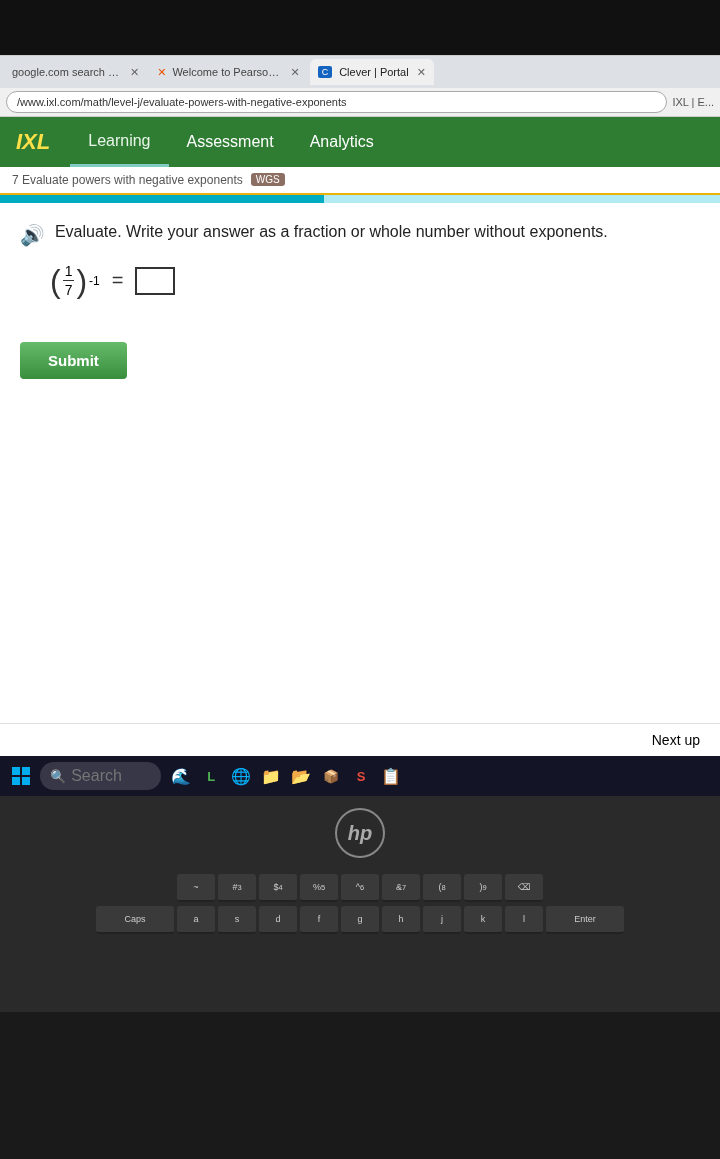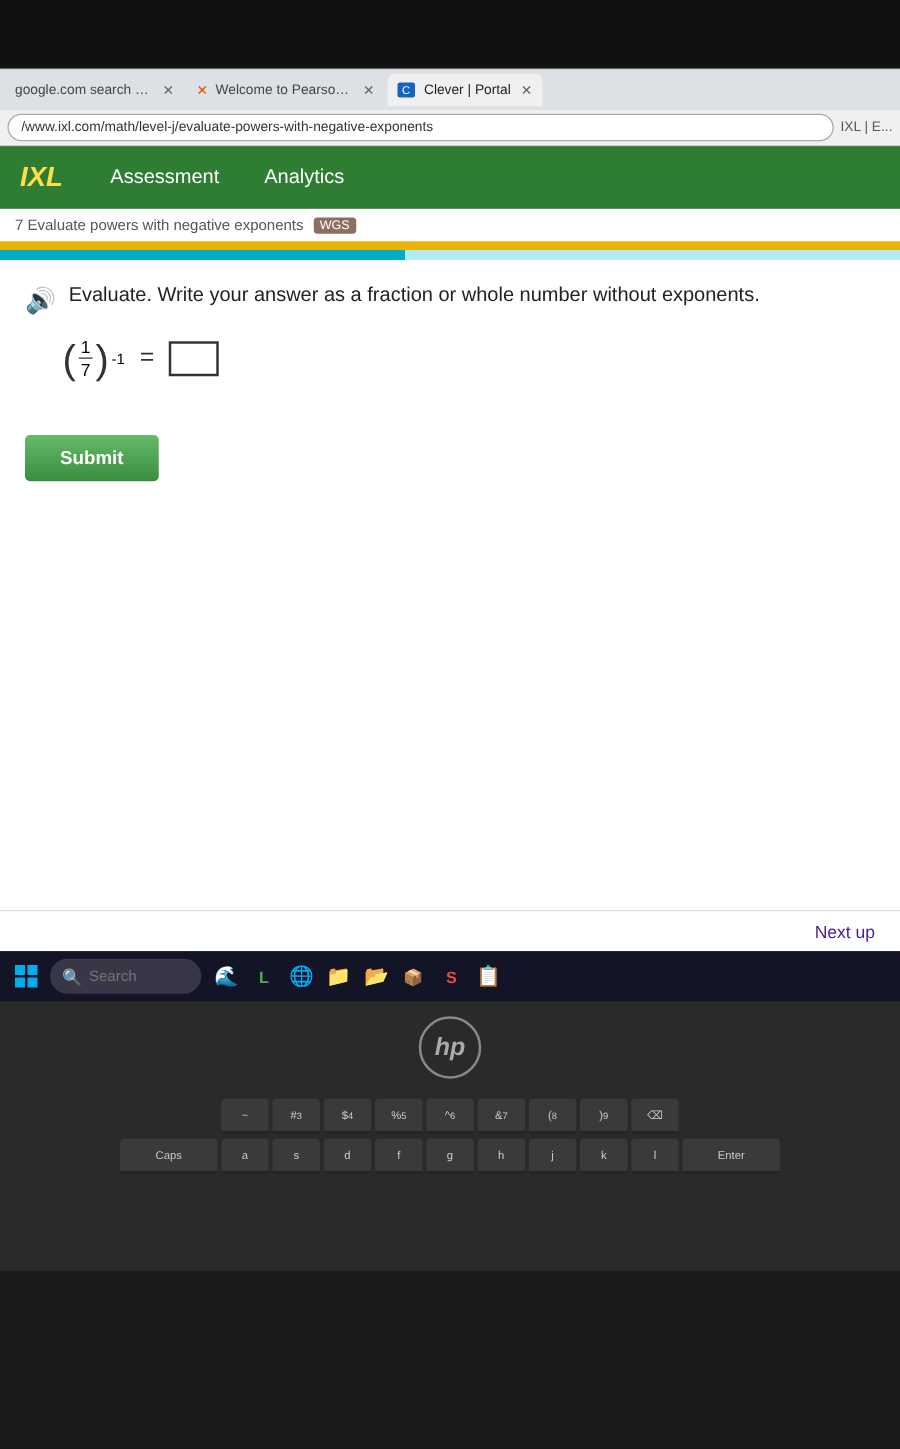--- a/index.html
+++ b/index.html
@@ -116,23 +116,23 @@
       height: 8px;
       background: #00acc1;
     }
 
     
     .breadcrumb-row {
       padding: 6px 12px;
       font-size: 12px;
       color: #555;
       background: white;
-      border-bottom: 7px solid #eab308;
-      display: flex;
-      align-items: flex-end;
+      border-bottom: 2px solid #eab308;
+      display: flex;
+      align-items: flex-start;
       gap: 4px;
     }
     .breadcrumb-badge {
       background: #8d6e63;
       color: white;
       font-size: 10px;
       padding: 1px 5px;
       border-radius: 3px;
       margin-left: 4px;
     }
@@ -218,21 +218,21 @@
       cursor: pointer;
       margin-top: 24px;
     }
 
     
     .next-up-bar {
       text-align: right;
       padding: 8px 20px;
       background: white;
       border-top: 1px solid #e0e0e0;
-      color: #4c1d95;
+      color: #000000;
       font-size: 14px;
       cursor: pointer;
     }
 
     
     .taskbar {
       background: rgba(20, 20, 40, 0.92);
       height: 40px;
       display: flex;
       align-items: center;
@@ -264,21 +264,21 @@
       background: rgba(255,255,255,0.15);
       border-radius: 14px;
       padding: 3px 10px;
       gap: 5px;
       height: 28px;
     }
     .taskbar-search-input {
       background: transparent;
       border: none;
       color: #a16207;
-      font-size: 12px;
+      font-size: 16px;
       outline: none;
       width: 80px;
     }
     .taskbar-icons {
       display: flex;
       align-items: center;
       gap: 6px;
       margin-left: 4px;
     }
     .taskbar-icon {
@@ -367,20 +367,21 @@
   </div>
 
   <div class="address-bar-row">
     <input class="address-bar" type="text" value="/www.ixl.com/math/level-j/evaluate-powers-with-negative-exponents" style="">
     <span style="font-size:11px;color:#555;">IXL | E...</span>
   </div>
 </div>
 
 <div class="ixl-nav">
   <span class="ixl-logo">IXL</span>
+  <a class="nav-item active">Learning</a>
   <a class="nav-item">Assessment</a>
   <a class="nav-item">Analytics</a>
 </div>
 
 <div class="breadcrumb-row">
   <span>7 Evaluate powers with negative exponents</span>
   <span class="breadcrumb-badge">WGS</span>
 </div>
 
 <div class="progress-bar-container">

